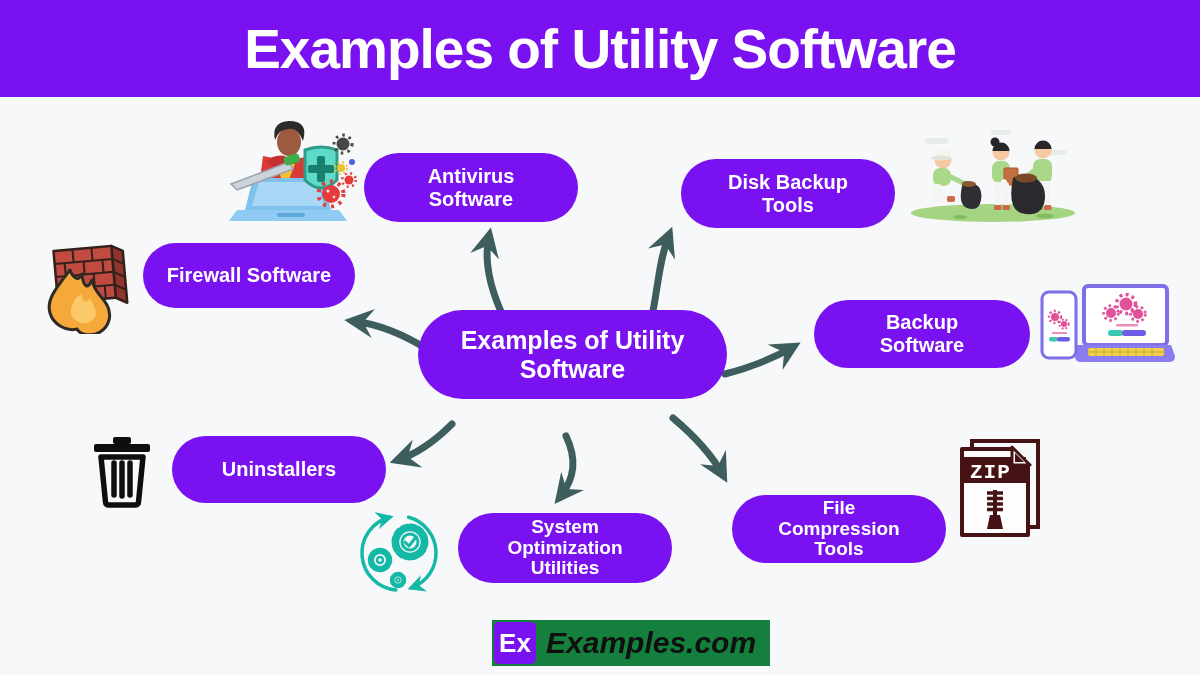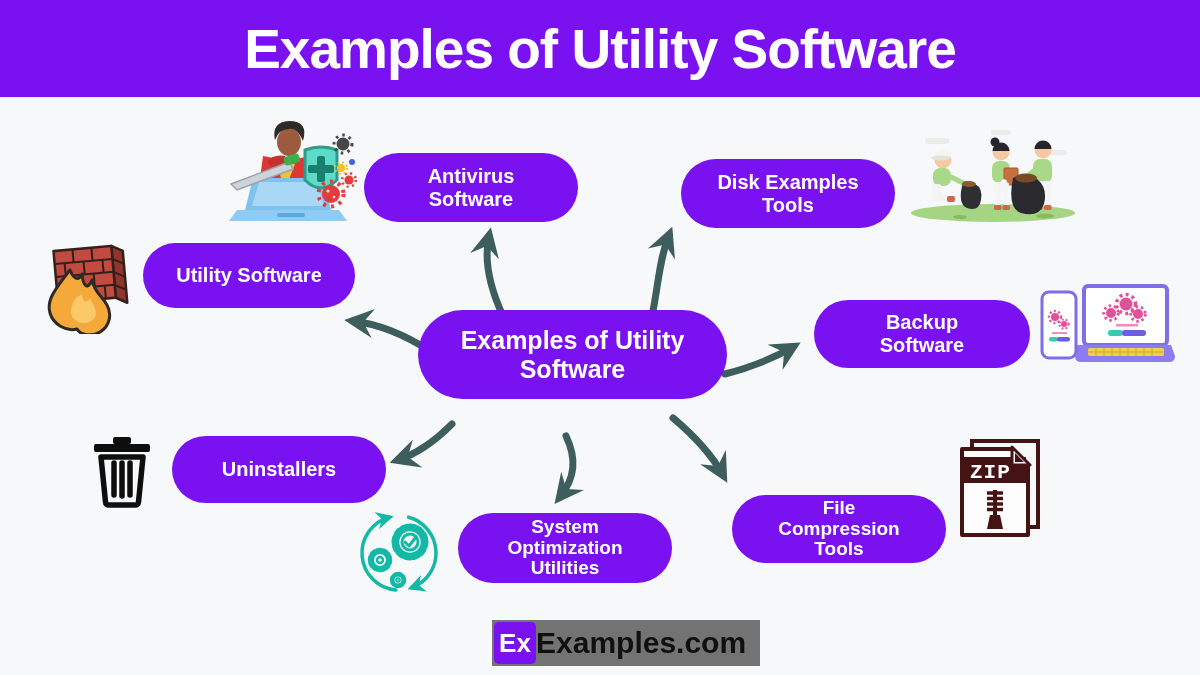--- a/index.html
+++ b/index.html
@@ -36,28 +36,28 @@
   .icon-antivirus{left:225px;top:118px;}
   .icon-cleanup{left:905px;top:126px;}
   .icon-firewall{left:42px;top:238px;}
   .icon-backup{left:1040px;top:284px;}
   .icon-trash{left:92px;top:437px;}
   .icon-gears{left:357px;top:507px;}
   .icon-zip{left:956px;top:437px;}
   
   .logo{
     position:absolute;left:492px;top:620px;height:46px;z-index:2;
-    display:flex;align-items:center;background:#737373;padding-right:14px;
+    display:flex;align-items:center;background:#15803d;padding-right:14px;
   }
   .logo-badge{
     width:42px;height:42px;margin:2px 0 2px 2px;background:#7A11F0;border-radius:5px;
     color:#fff;font-size:26px;font-weight:700;
     display:flex;align-items:center;justify-content:center;
   }
-  .logo-brand{font-size:30px;font-weight:700;color:#101010;}
+  .logo-brand{margin-left:10px;font-size:30px;font-weight:700;color:#101010;font-style:italic;}
   .zip-text{font-family:"Liberation Mono",monospace;font-weight:bold;}
 </style>
 </head>
 <body>
 
 <div class="canvas">
 
   <div class="banner">
     <h1>Examples of Utility Software</h1>
   </div>
@@ -76,23 +76,23 @@
       <path d="M 452 424 C 432 444 416 454 398 460" marker-end="url(#ah)"></path>
       <path d="M 566 436 C 577 459 575 478 560 497" marker-end="url(#ah)"></path>
       <path d="M 673 418 C 698 439 713 457 723 475" marker-end="url(#ah)"></path>
     </g>
   </svg>
 
   <div class="node node-center">Examples of Utility
 Software</div>
   <div class="node node-antivirus">Antivirus
 Software</div>
-  <div class="node node-disk">Disk Examples
+  <div class="node node-disk">Disk Backup
 Tools</div>
-  <div class="node node-firewall">Utility Software</div>
+  <div class="node node-firewall">Firewall Software</div>
   <div class="node node-backup">Backup
 Software</div>
   <div class="node node-sysopt">System
 Optimization
 Utilities</div>
   <div class="node node-uninstallers">Uninstallers</div>
   <div class="node node-filecomp">File
 Compression
 Tools</div>
 

